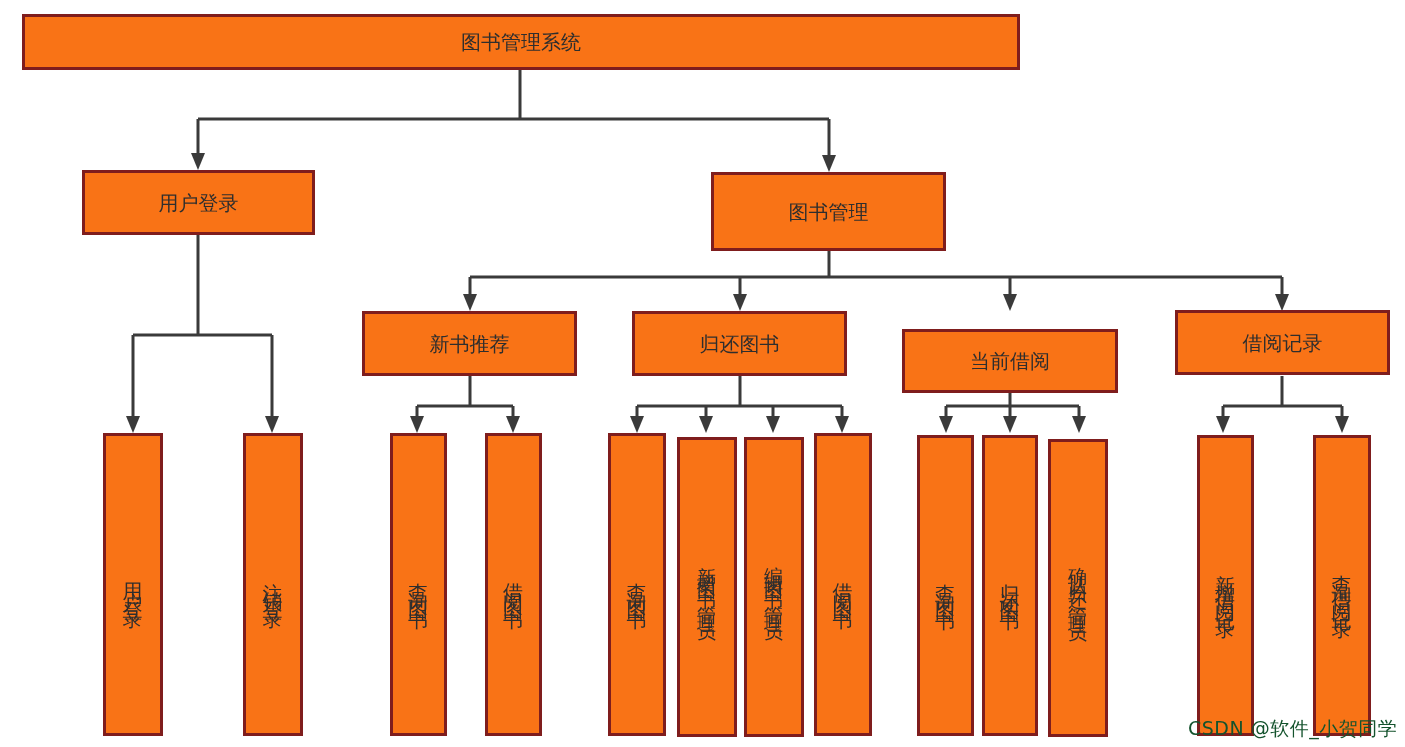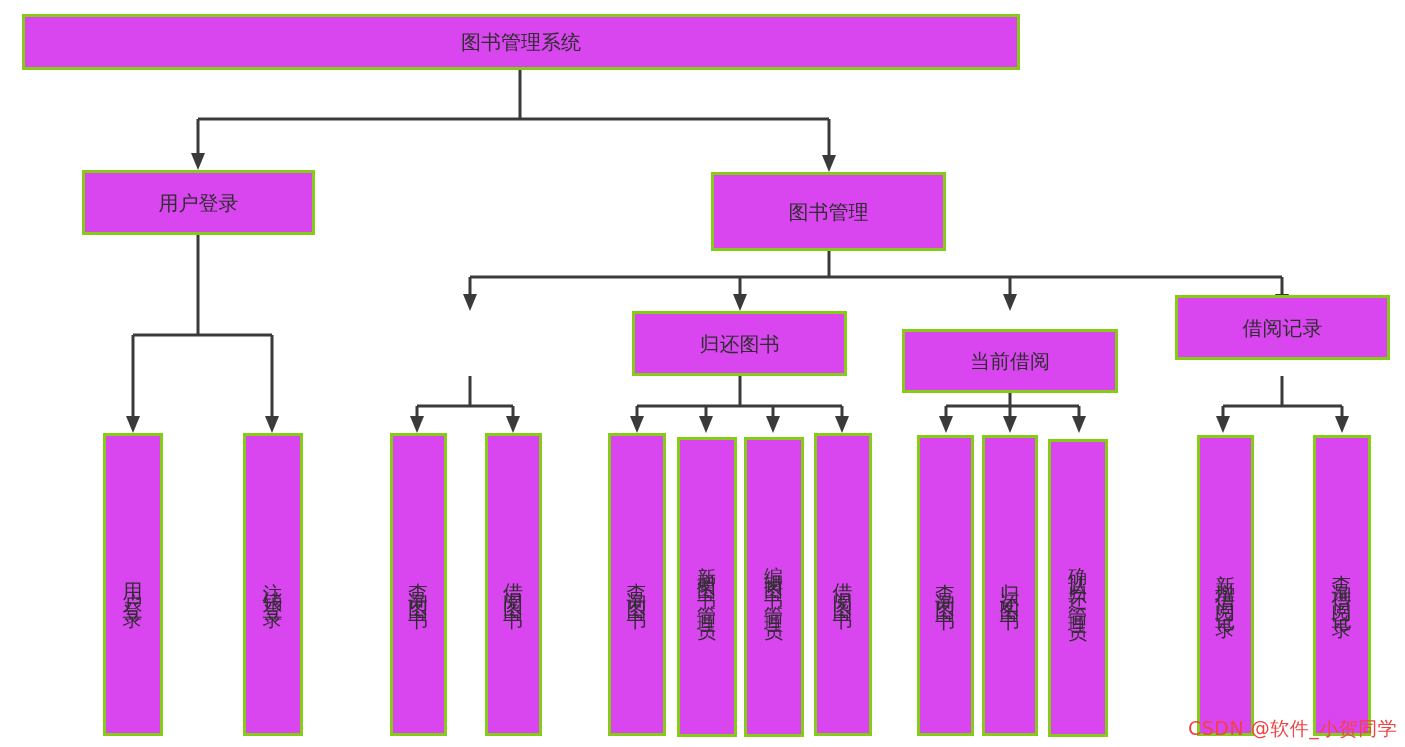--- a/index.html
+++ b/index.html
@@ -13,22 +13,22 @@
     color: #2e2e2e;
   }
   .wires {
     position: absolute;
     left: 0; top: 0;
     z-index: 1;
   }
   .box {
     position: absolute;
     box-sizing: border-box;
-    background: #d946ef;
-    border: 3px solid #84cc16;
+    background: #f97316;
+    border: 3px solid #7f1d1d;
     display: flex;
     align-items: center;
     justify-content: center;
     z-index: 2;
     font-size: 20px;
     line-height: 1;
     color: #2e2e2e;
   }
   .h { text-align: center; }
   .v {
@@ -36,21 +36,21 @@
     text-orientation: mixed;
     letter-spacing: 9px;
   }
   .v9 { letter-spacing: 8px; font-size: 19px; }
   .watermark {
     position: absolute;
     left: 1188px;
     top: 716px;
     z-index: 3;
     font-size: 19px;
-    color: #ef4444;
+    color: #14532d;
     white-space: nowrap;
     letter-spacing: 0.5px;
     text-align: right;
   }
 </style>
 </head>
 <body>
 
 <div class="canvas">
 
@@ -95,23 +95,24 @@
       <polygon points="1216,416 1230,416 1223,433"></polygon>
       <polygon points="1335,416 1349,416 1342,433"></polygon>
     </g>
   </svg>
 
   <div class="box h" style="left:22px; top:14px; width:998px; height:56px;">图书管理系统</div>
 
   <div class="box h" style="left:82px; top:170px; width:233px; height:65px;">用户登录</div>
   <div class="box h" style="left:711px; top:172px; width:235px; height:79px;">图书管理</div>
 
+  <div class="box h" style="left:362px; top:311px; width:215px; height:65px;">新书推荐</div>
   <div class="box h" style="left:632px; top:311px; width:215px; height:65px;">归还图书</div>
   <div class="box h" style="left:902px; top:329px; width:216px; height:64px;">当前借阅</div>
-  <div class="box h" style="left:1175px; top:295px; width:215px; height:65px;">借阅记录</div>
+  <div class="box h" style="left:1175px; top:310px; width:215px; height:65px;">借阅记录</div>
 
   <div class="box v" style="left:103px; top:433px; width:60px; height:303px;">用户登录</div>
   <div class="box v" style="left:243px; top:433px; width:60px; height:303px;">注销登录</div>
 
   <div class="box v" style="left:390px; top:433px; width:57px; height:303px;">查询图书</div>
   <div class="box v" style="left:485px; top:433px; width:57px; height:303px;">借阅图书</div>
 
   <div class="box v" style="left:608px; top:433px; width:58px; height:303px;">查询图书</div>
   <div class="box v v9" style="left:677px; top:437px; width:60px; height:300px;">新增图书（管理员）</div>
   <div class="box v v9" style="left:744px; top:437px; width:60px; height:300px;">编辑图书（管理员）</div>

